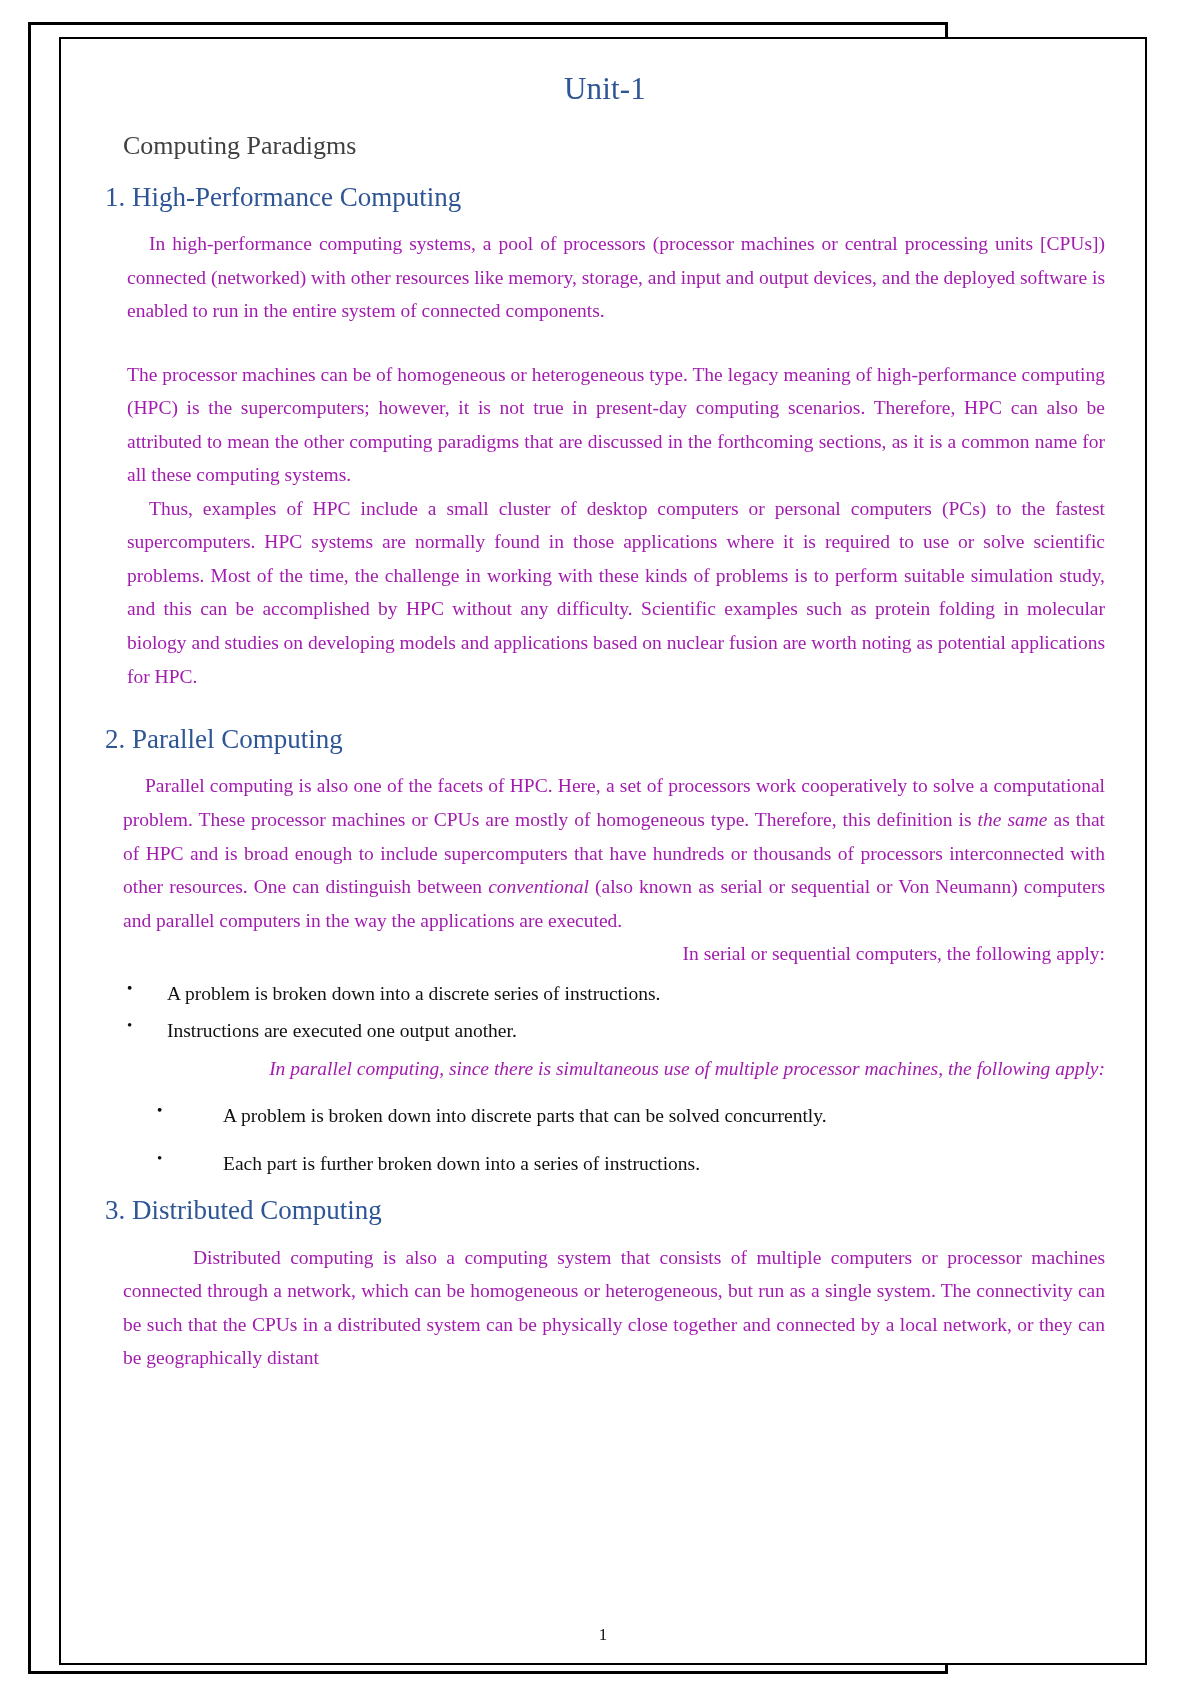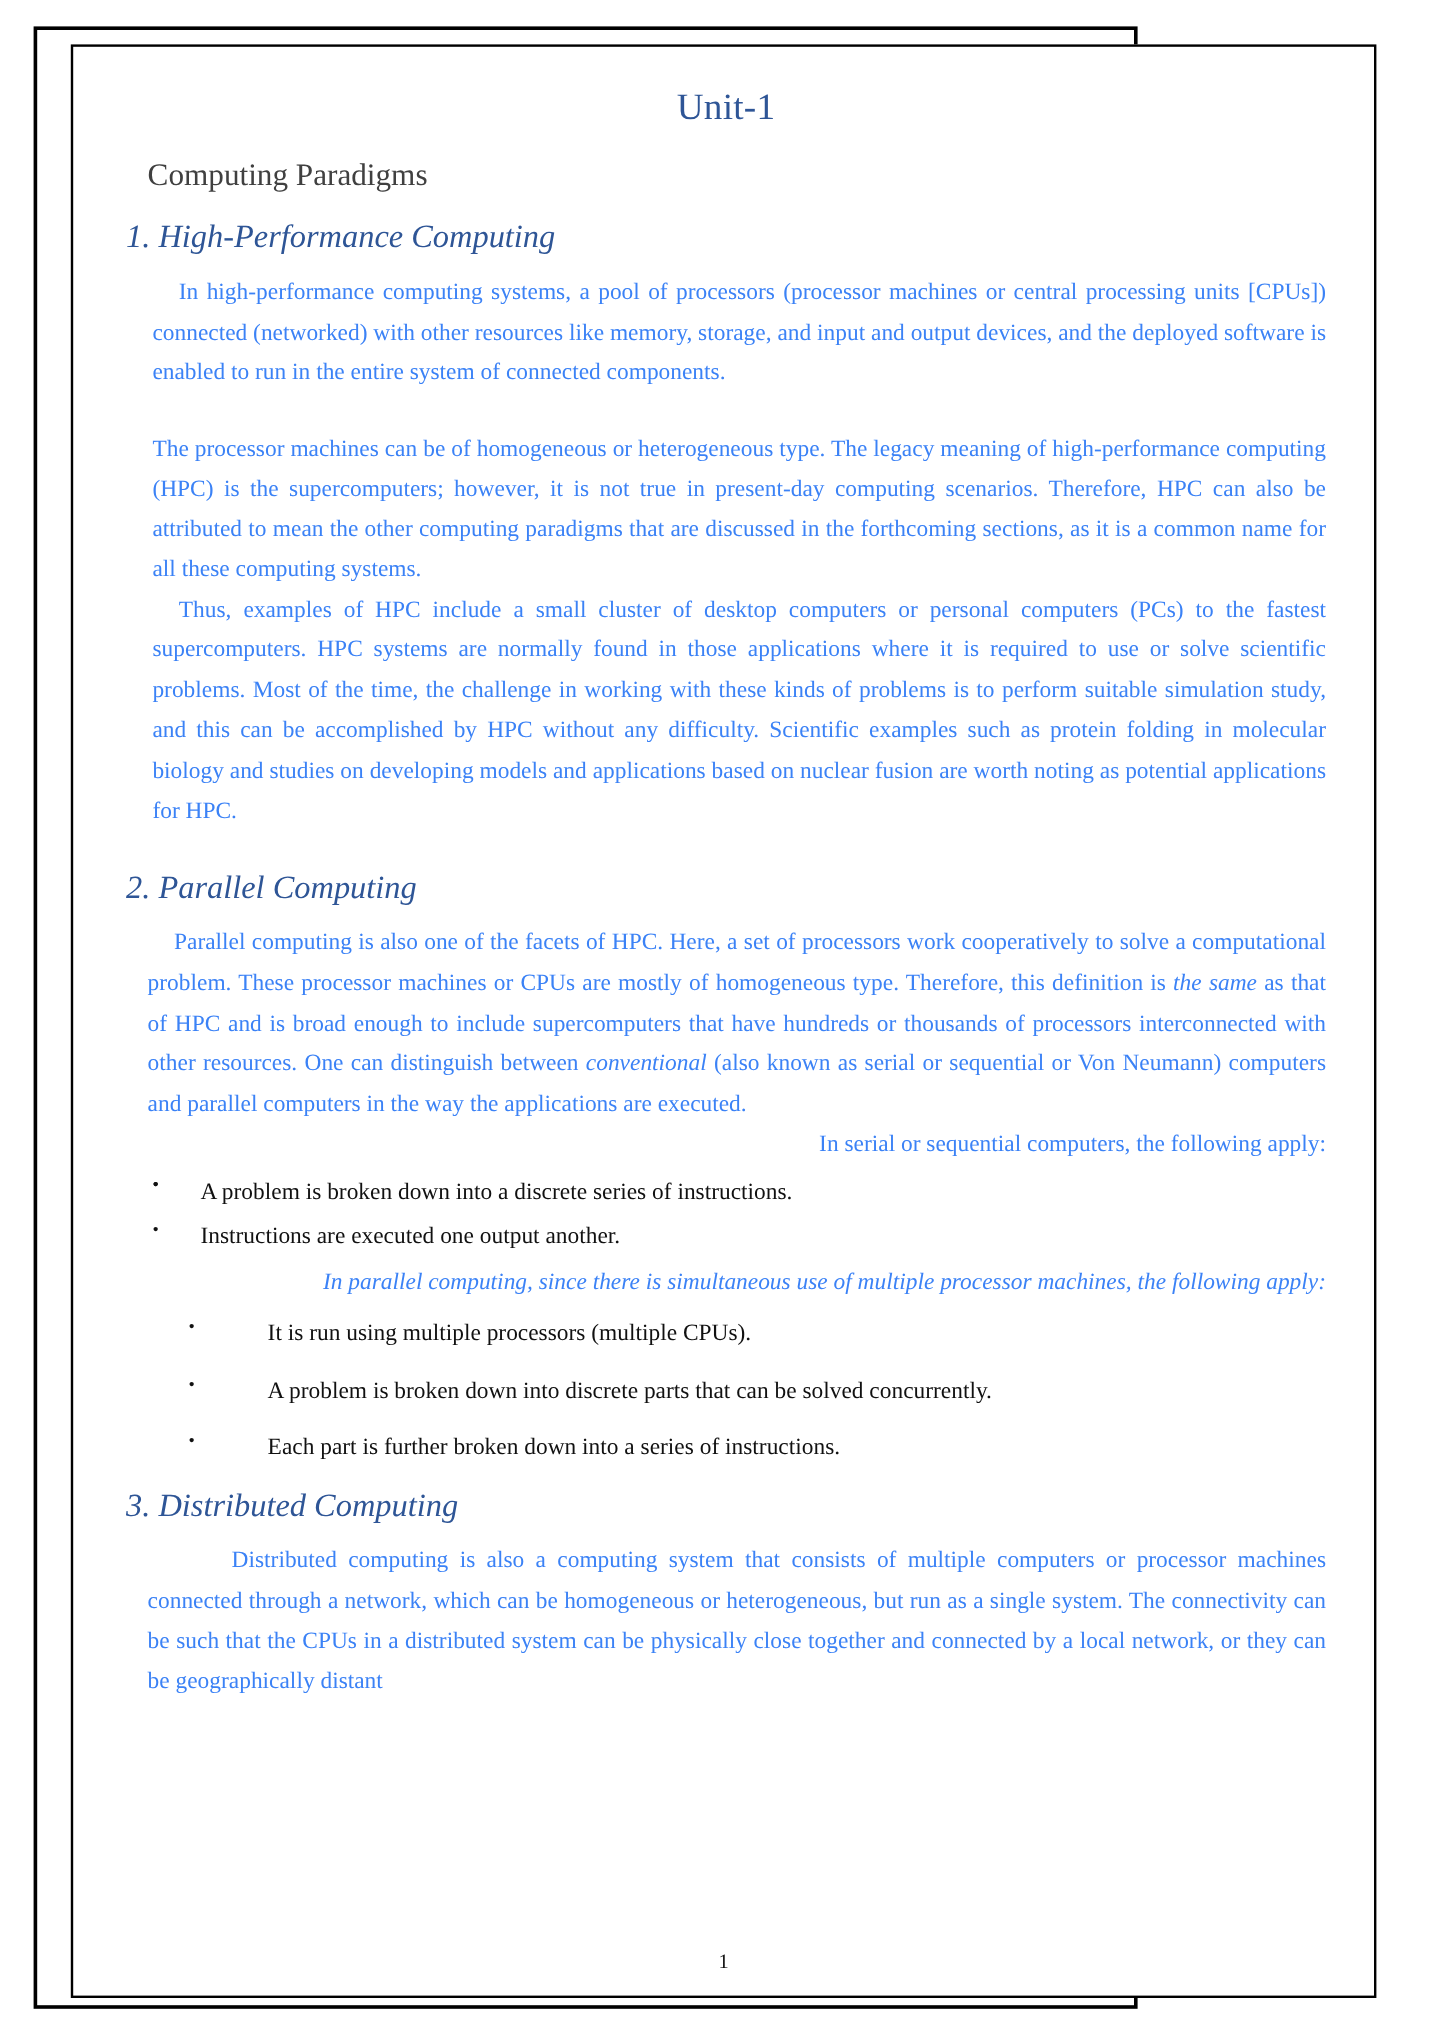--- a/index.html
+++ b/index.html
@@ -62,29 +62,28 @@
     line-height: 1.2;
     margin: 0 0 20px 18px;
     font-weight: normal;
   }
   .sec-heading {
     color: #2e5596;
     font-size: 27px;
     line-height: 1.2;
     margin: 24px 0 14px 0;
     font-weight: normal;
-    font-style: italic;
   }
   .sec-heading.tight-top { margin-top: 30px; }
 
   
   p.body {
     font-size: 19.5px;
     line-height: 1.72;
-    color: #3b82f6;
+    color: #a21caf;
     margin: 0 0 0 0;
     text-align: justify;
     text-justify: inter-word;
   }
   p.body.ind-l { margin-left: 22px; }
   p.body.ind-l2 { margin-left: 18px; }
   p.body.noind { margin-left: 0; }
   p.body.leftalign { text-align: right; }
   p.gap-small { margin-bottom: 6px; }
 
@@ -155,21 +154,21 @@
 
       <ul class="bullets">
         <li><span class="bul">•</span></li>
         <li><span class="bul">•</span><span>A problem is broken down into a discrete series of instructions.</span></li>
         <li><span class="bul">•</span><span>Instructions are executed one output another.</span></li>
       </ul>
 
       <p class="body noind leftalign" style="margin-left:-10px; margin-top:4px;font-style:italic;"><span>In parallel computing, since there is simultaneous use of multiple processor machines, the following apply:</span></p>
 
       <ul class="bullets wide" style="margin-top:10px;">
-        <li><span class="bul">•</span><span>It is run using multiple processors (multiple CPUs).</span></li>
+        <li><span class="bul">•</span></li>
         <li><span class="bul">•</span><span>A problem is broken down into discrete parts that can be solved concurrently.</span></li>
         <li><span class="bul">•</span><span>Each part is further broken down into a series of instructions.</span></li>
       </ul>
 
       <h2 class="sec-heading" style="margin-top:12px;">3. Distributed Computing</h2>
 
       <p class="body ind-l2"><span class="first-indent-wide"></span><span>Distributed computing is also a computing system that consists of multiple computers or processor machines connected through a network, which can be homogeneous or heterogeneous, but run as a single system. The connectivity can be such that the CPUs in a distributed system can be physically close together and connected by a local network, or they can be geographically distant</span></p>
 
     </div>
 

